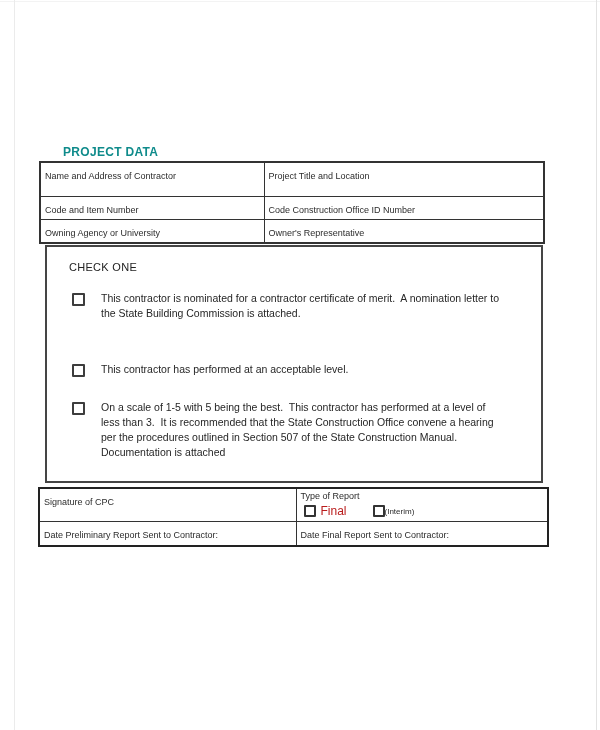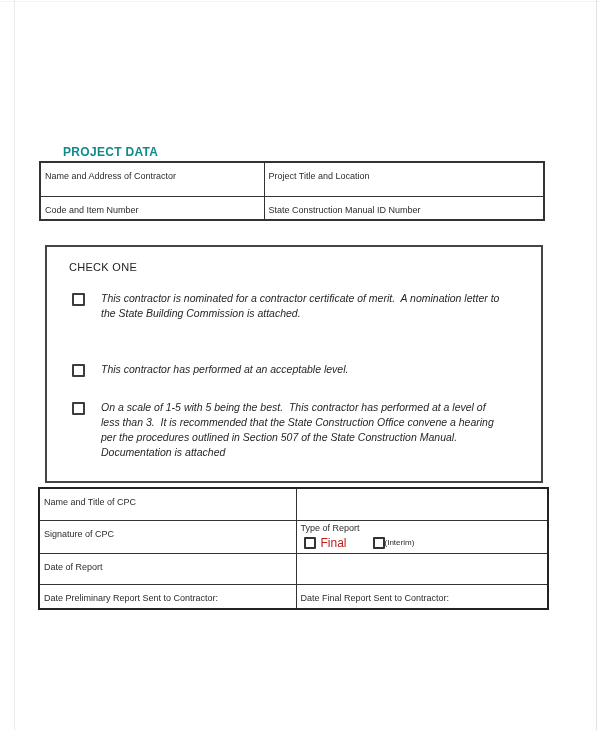--- a/index.html
+++ b/index.html
@@ -52,21 +52,21 @@
     width: 498px; height: 238px;
     border: 2px solid #454545;
     background: #fff;
   }
   .check-heading {
     position: absolute; top: 14px; left: 22px;
     font-size: 11px; color: #222; letter-spacing: 0.3px;
   }
   .opt {
     position: absolute; left: 25px; width: 462px;
-    display: flex; align-items: flex-start; font-style: italic;
+    display: flex; align-items: flex-start;
   }
   .opt-1 { top: 44px; }
   .opt-2 { top: 115px; }
   .opt-3 { top: 153px; }
   .cb {
     flex: none;
     width: 13px; height: 13px;
     border: 2px solid #3d3d3d;
     border-radius: 1px;
     background: #fff;
@@ -108,21 +108,29 @@
         </td>
         <td>
           <span class="lbl">Project Title and Location</span>
         </td>
       </tr>
       <tr style="height:21px">
         <td>
           <span class="lbl">Code and Item Number</span>
         </td>
         <td>
-          <span class="lbl">State Construction Manual ID Number</span>
+          <span class="lbl">Code Construction Office ID Number</span>
+        </td>
+      </tr>
+      <tr style="height:22px">
+        <td>
+          <span class="lbl">Owning Agency or University</span>
+        </td>
+        <td>
+          <span class="lbl">Owner's Representative</span>
         </td>
       </tr>
     </tbody>
   </table>
 
   <div class="check-box-panel">
     <div class="check-heading">CHECK ONE</div>
 
     <div class="opt opt-1">
       <span class="cb"></span>
@@ -143,46 +151,34 @@
 Documentation is attached</span>
     </div>
   </div>
 
   <table class="tbl bot-tbl">
     <colgroup>
         <col style="width:257px">
         <col style="width:252px">
       </colgroup>
     <tbody>
-      <tr style="height:32px">
-        <td>
-          <span class="lbl">Name and Title of CPC</span>
-        </td>
-        <td></td>
-      </tr>
       <tr style="height:33px">
         <td>
           <span class="lbl">Signature of CPC</span>
         </td>
         <td>
           <div class="lbl">Type of Report</div>
           <div class="tor-row">
             <span class="cb cb-sm"></span>
             <span class="final-lbl">Final</span>
             <span class="cb cb-sm cb-interim"></span>
             <span class="interim-lbl">(Interim)</span>
           </div>
         </td>
       </tr>
-      <tr style="height:31px">
-        <td>
-          <span class="lbl">Date of Report</span>
-        </td>
-        <td></td>
-      </tr>
       <tr style="height:25px">
         <td>
           <span class="lbl">Date Preliminary Report Sent to Contractor:</span>
         </td>
         <td>
           <span class="lbl">Date Final Report Sent to Contractor:</span>
         </td>
       </tr>
     </tbody>
   </table>

